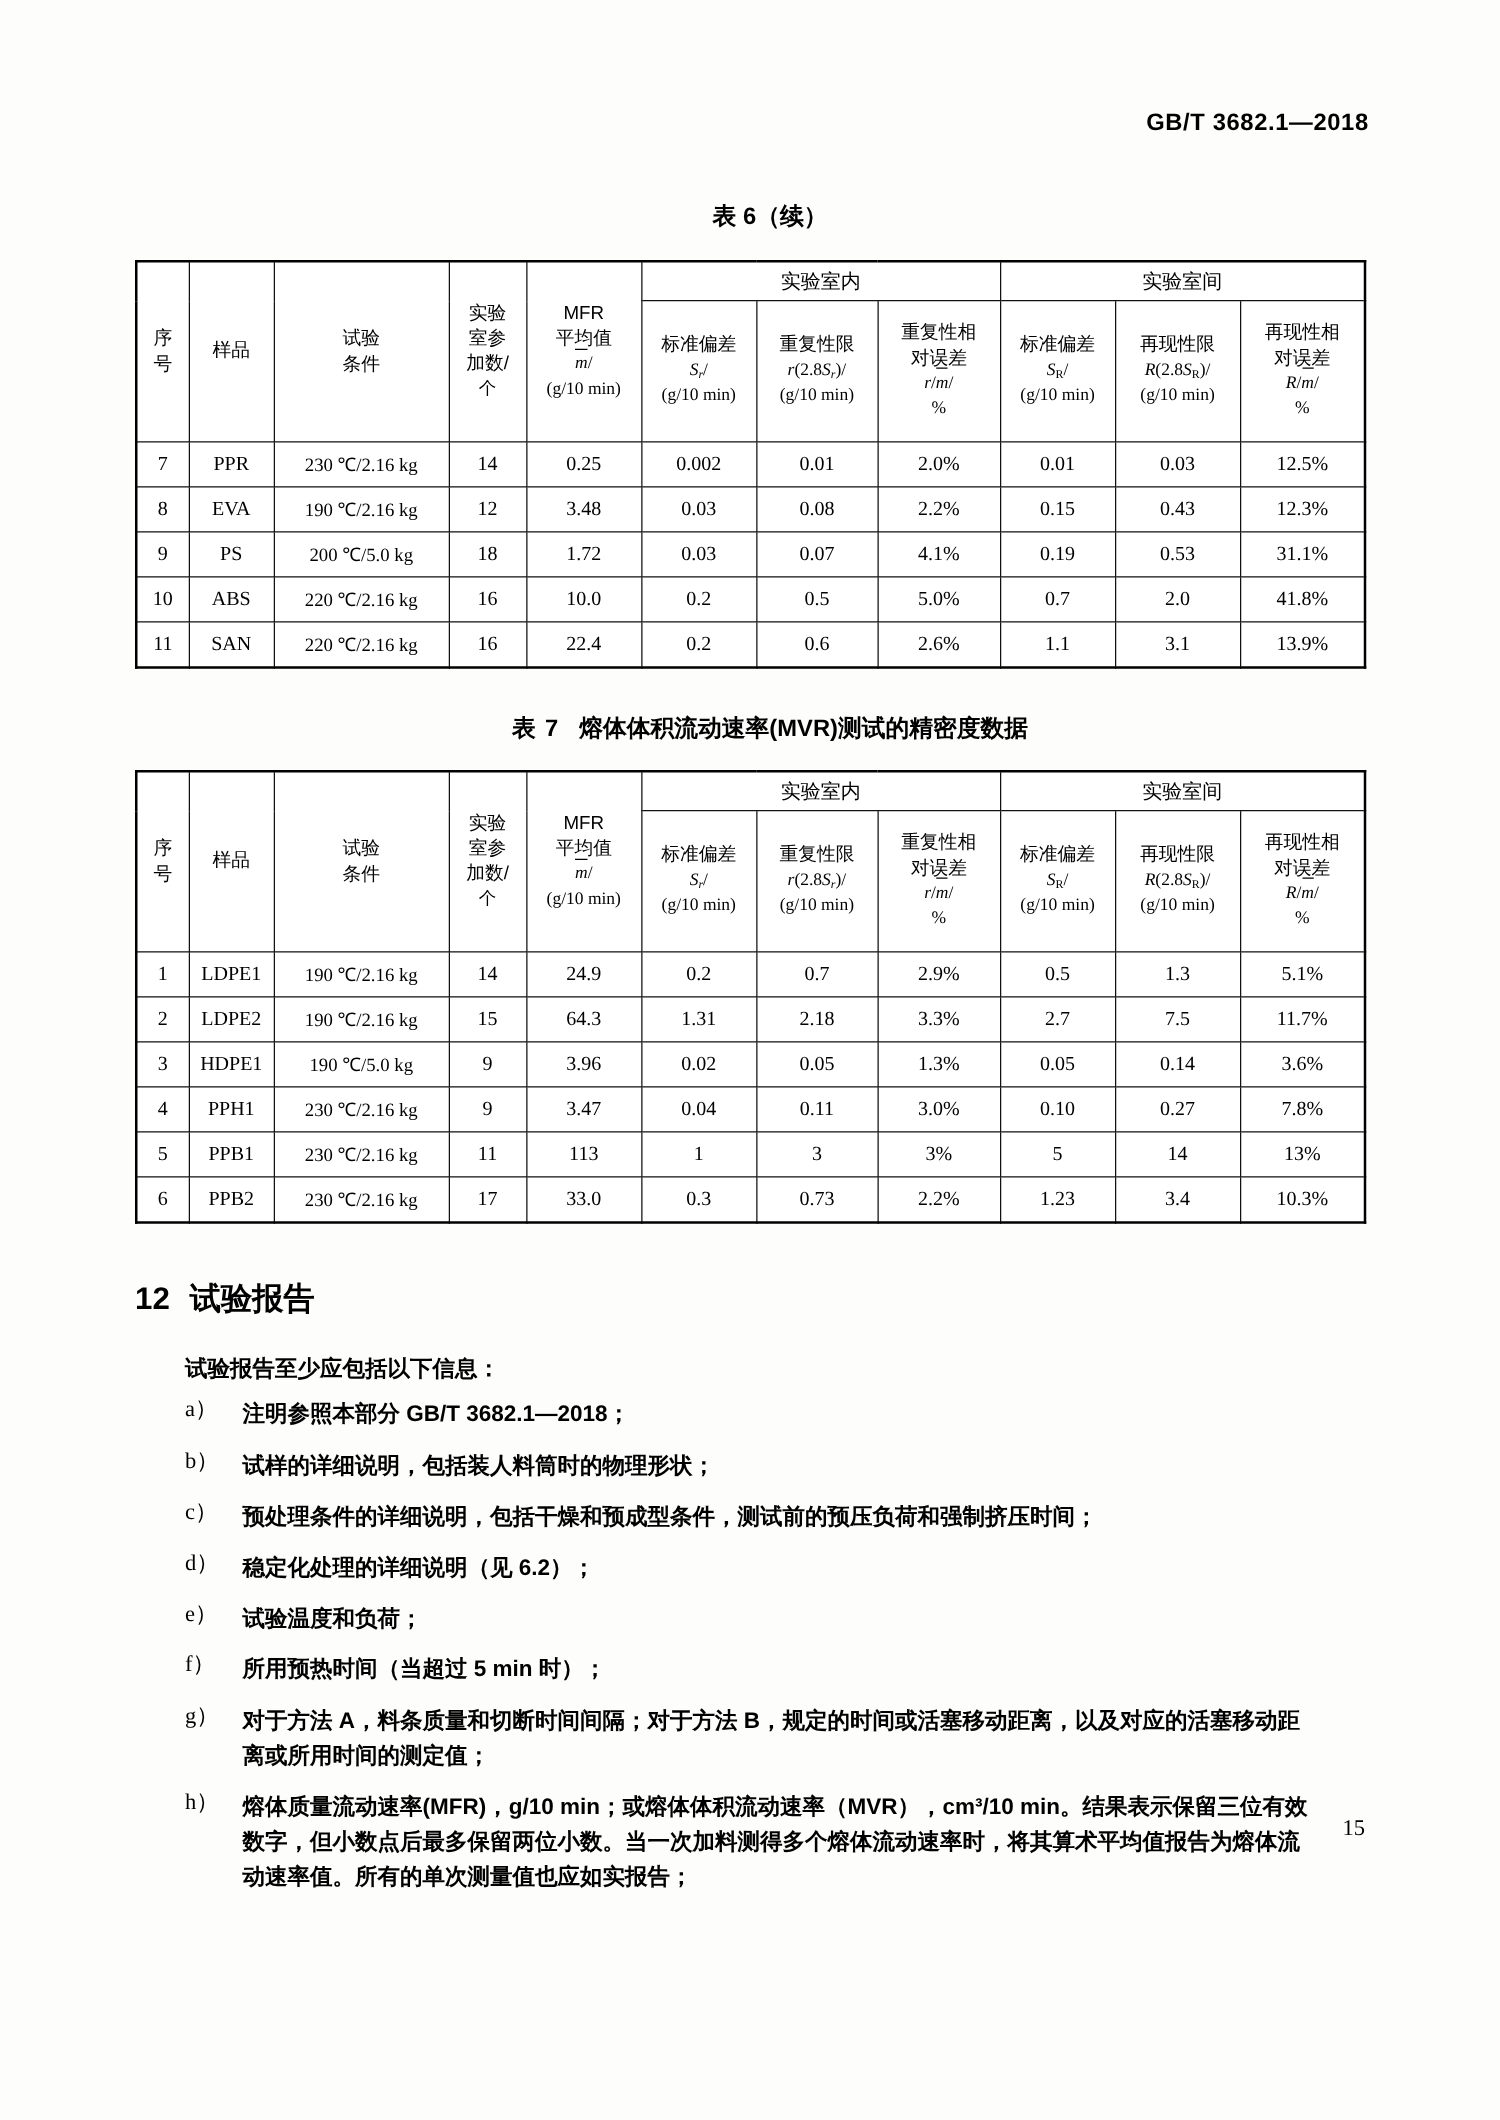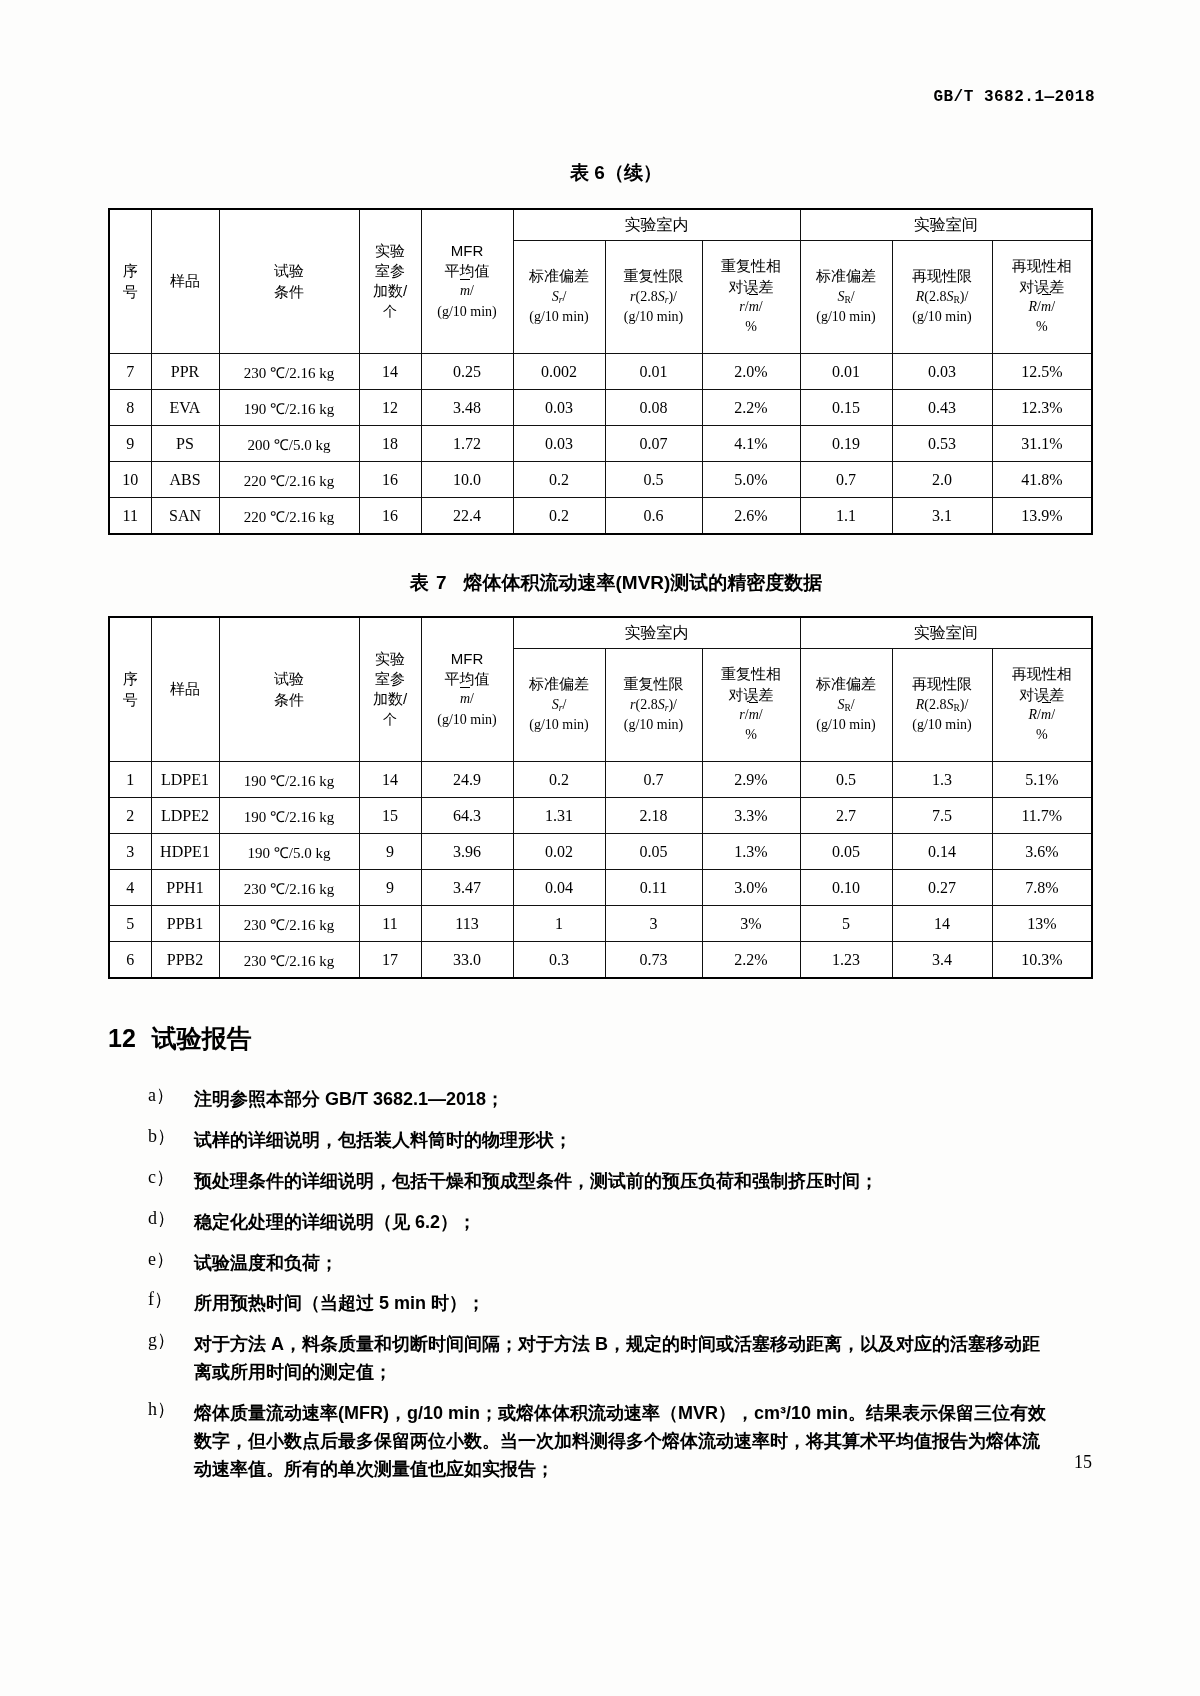--- a/index.html
+++ b/index.html
@@ -19,23 +19,23 @@
     position: absolute;
     inset: 0;
     background: #fdfdfc;
   }
 
   
   .doc-header {
     position: absolute;
     top: 88px;
     right: 105px;
-    font-family: Liberation Mono, monospace;
+    font-family: Liberation Sans, sans-serif;
     font-weight: bold;
-    font-size: 16px;
+    font-size: 19px;
     letter-spacing: 0.5px;
   }
 
   
   .tbl-caption {
     text-align: center;
     font-weight: bold;
     font-size: 19px;
     font-family: "Liberation Sans", sans-serif;
   }
@@ -485,20 +485,21 @@
         <td>10.3%</td>
       </tr>
     </tbody>
   </table>
 
   <div class="sec-title">
     <span class="num">12</span><span>试验报告</span>
   </div>
 
   <div class="body-text">
+    <div class="lead">试验报告至少应包括以下信息：</div>
 
     <div class="item">
       <span class="mk">a）</span>
       <span class="txt">注明参照本部分 GB/T 3682.1—2018；</span>
     </div>
     <div class="item">
       <span class="mk">b）</span>
       <span class="txt">试样的详细说明，包括装人料筒时的物理形状；</span>
     </div>
     <div class="item">

